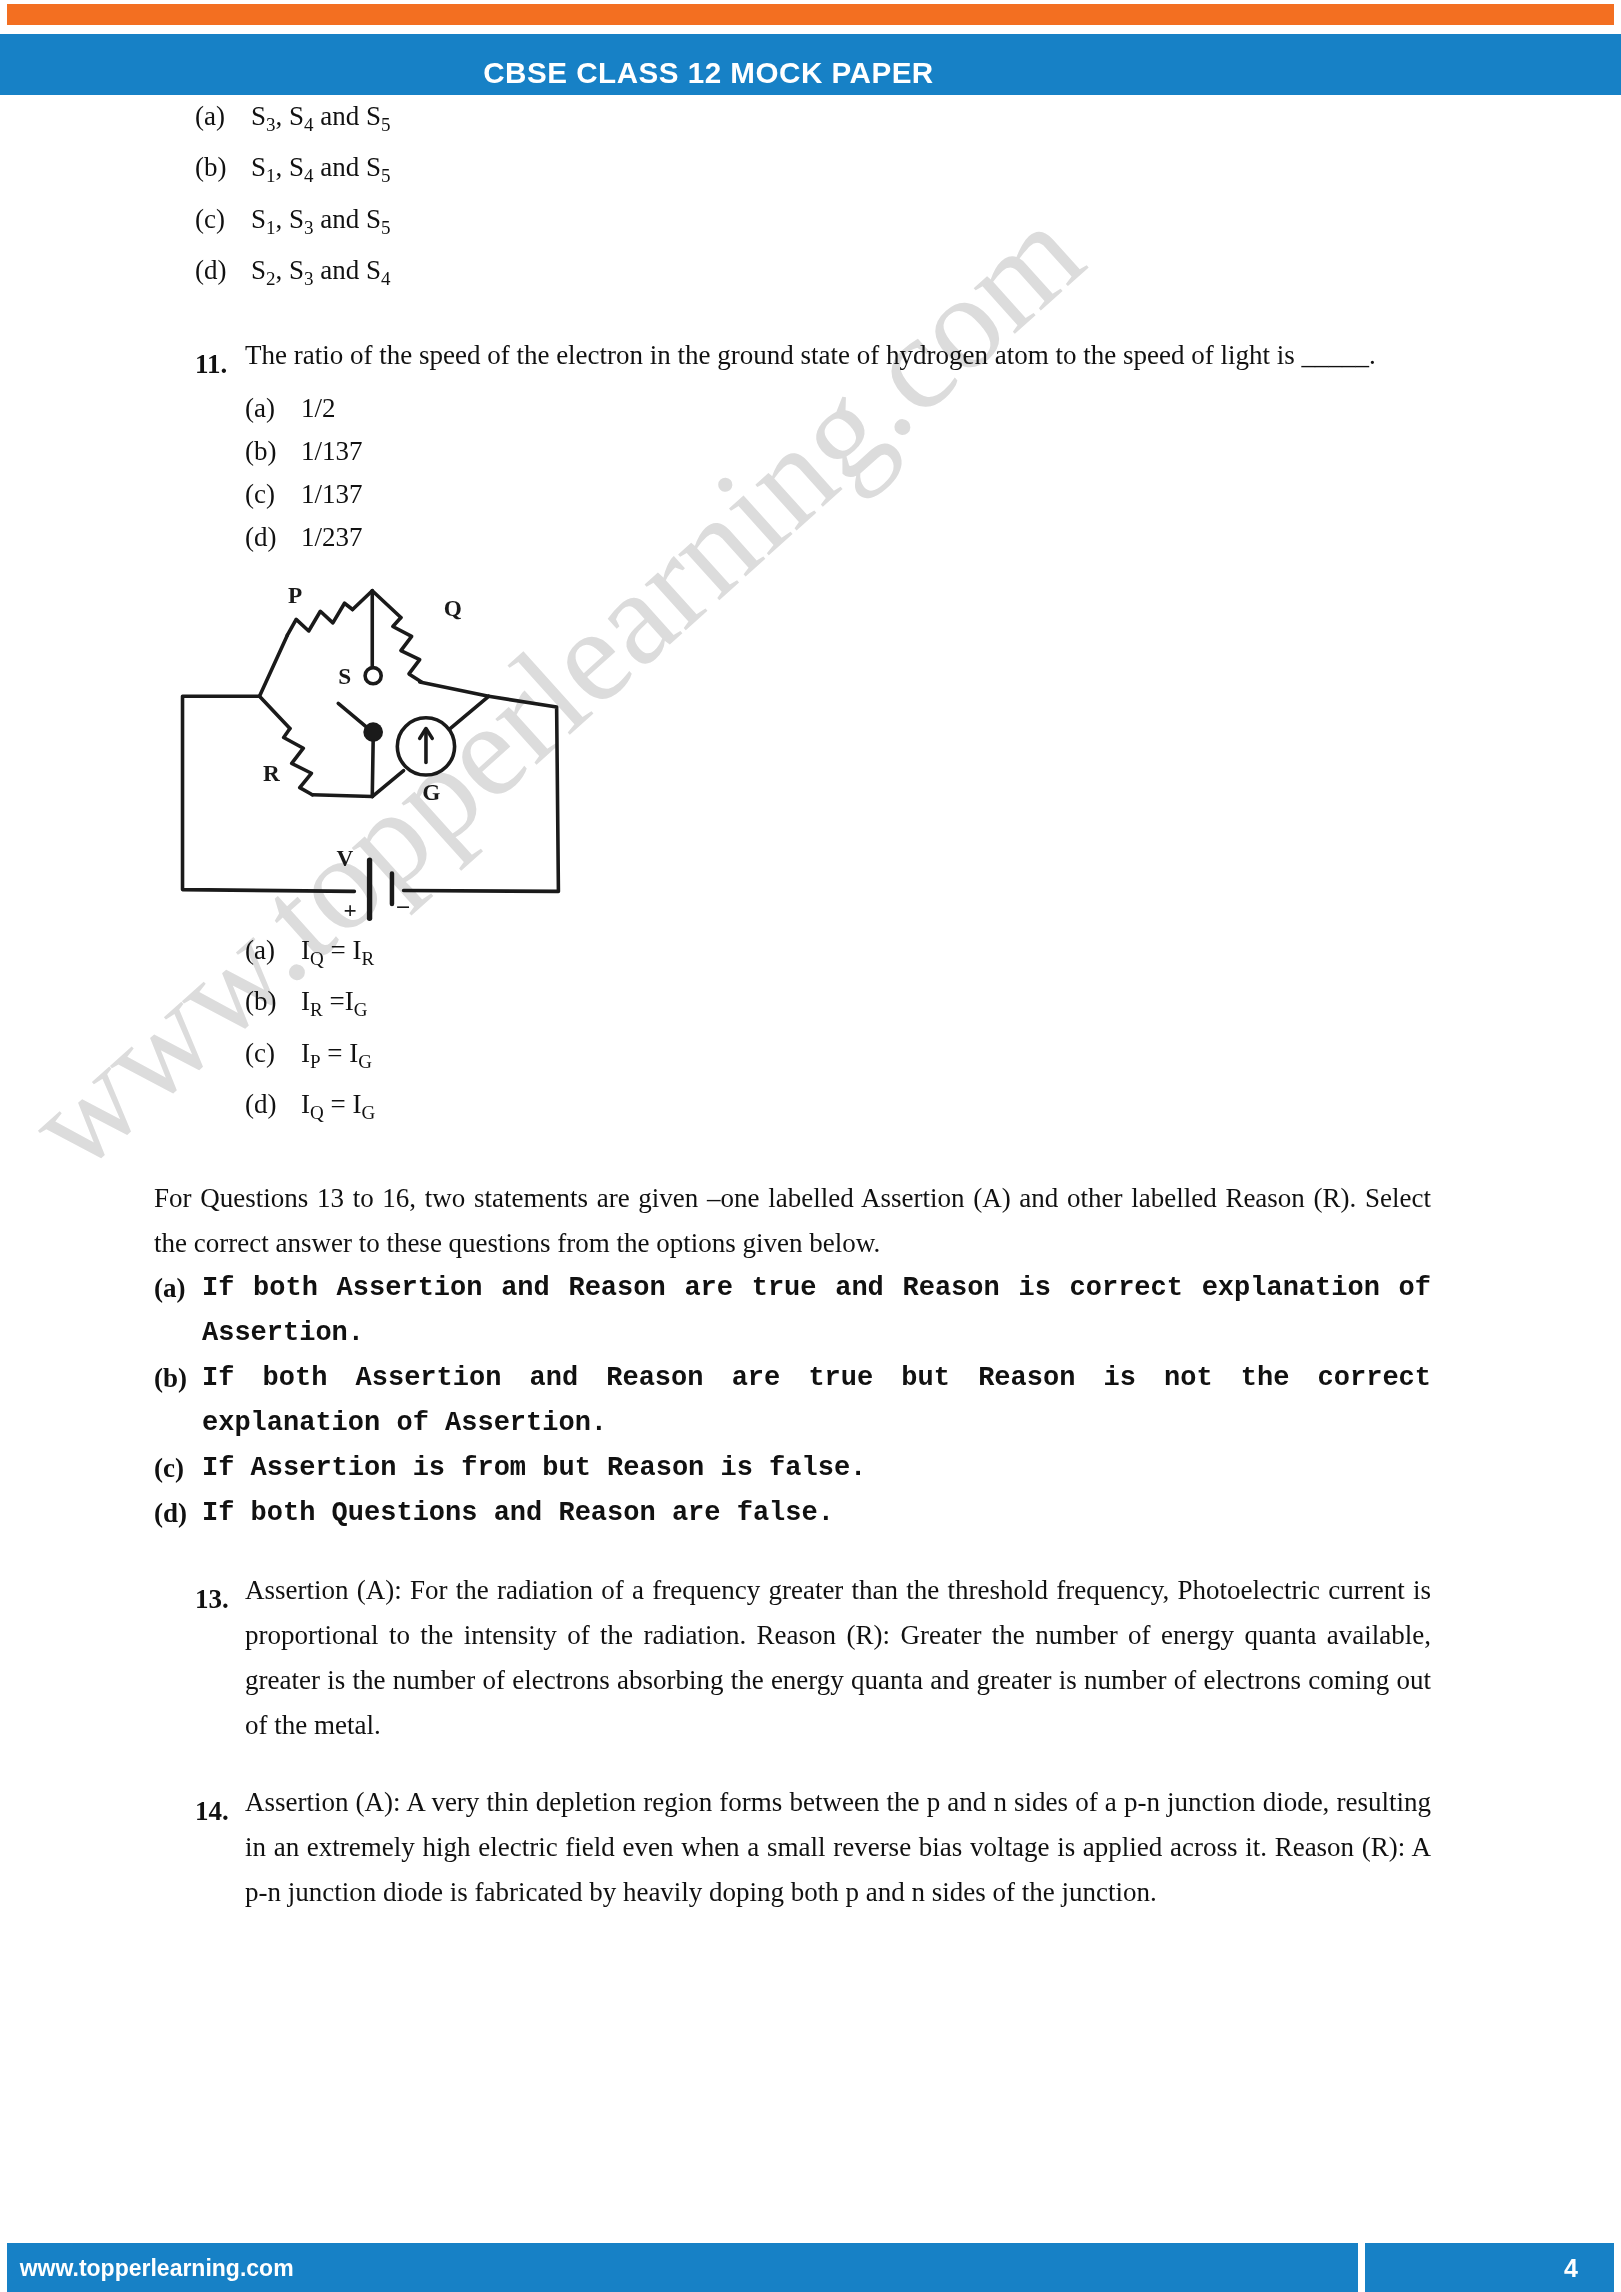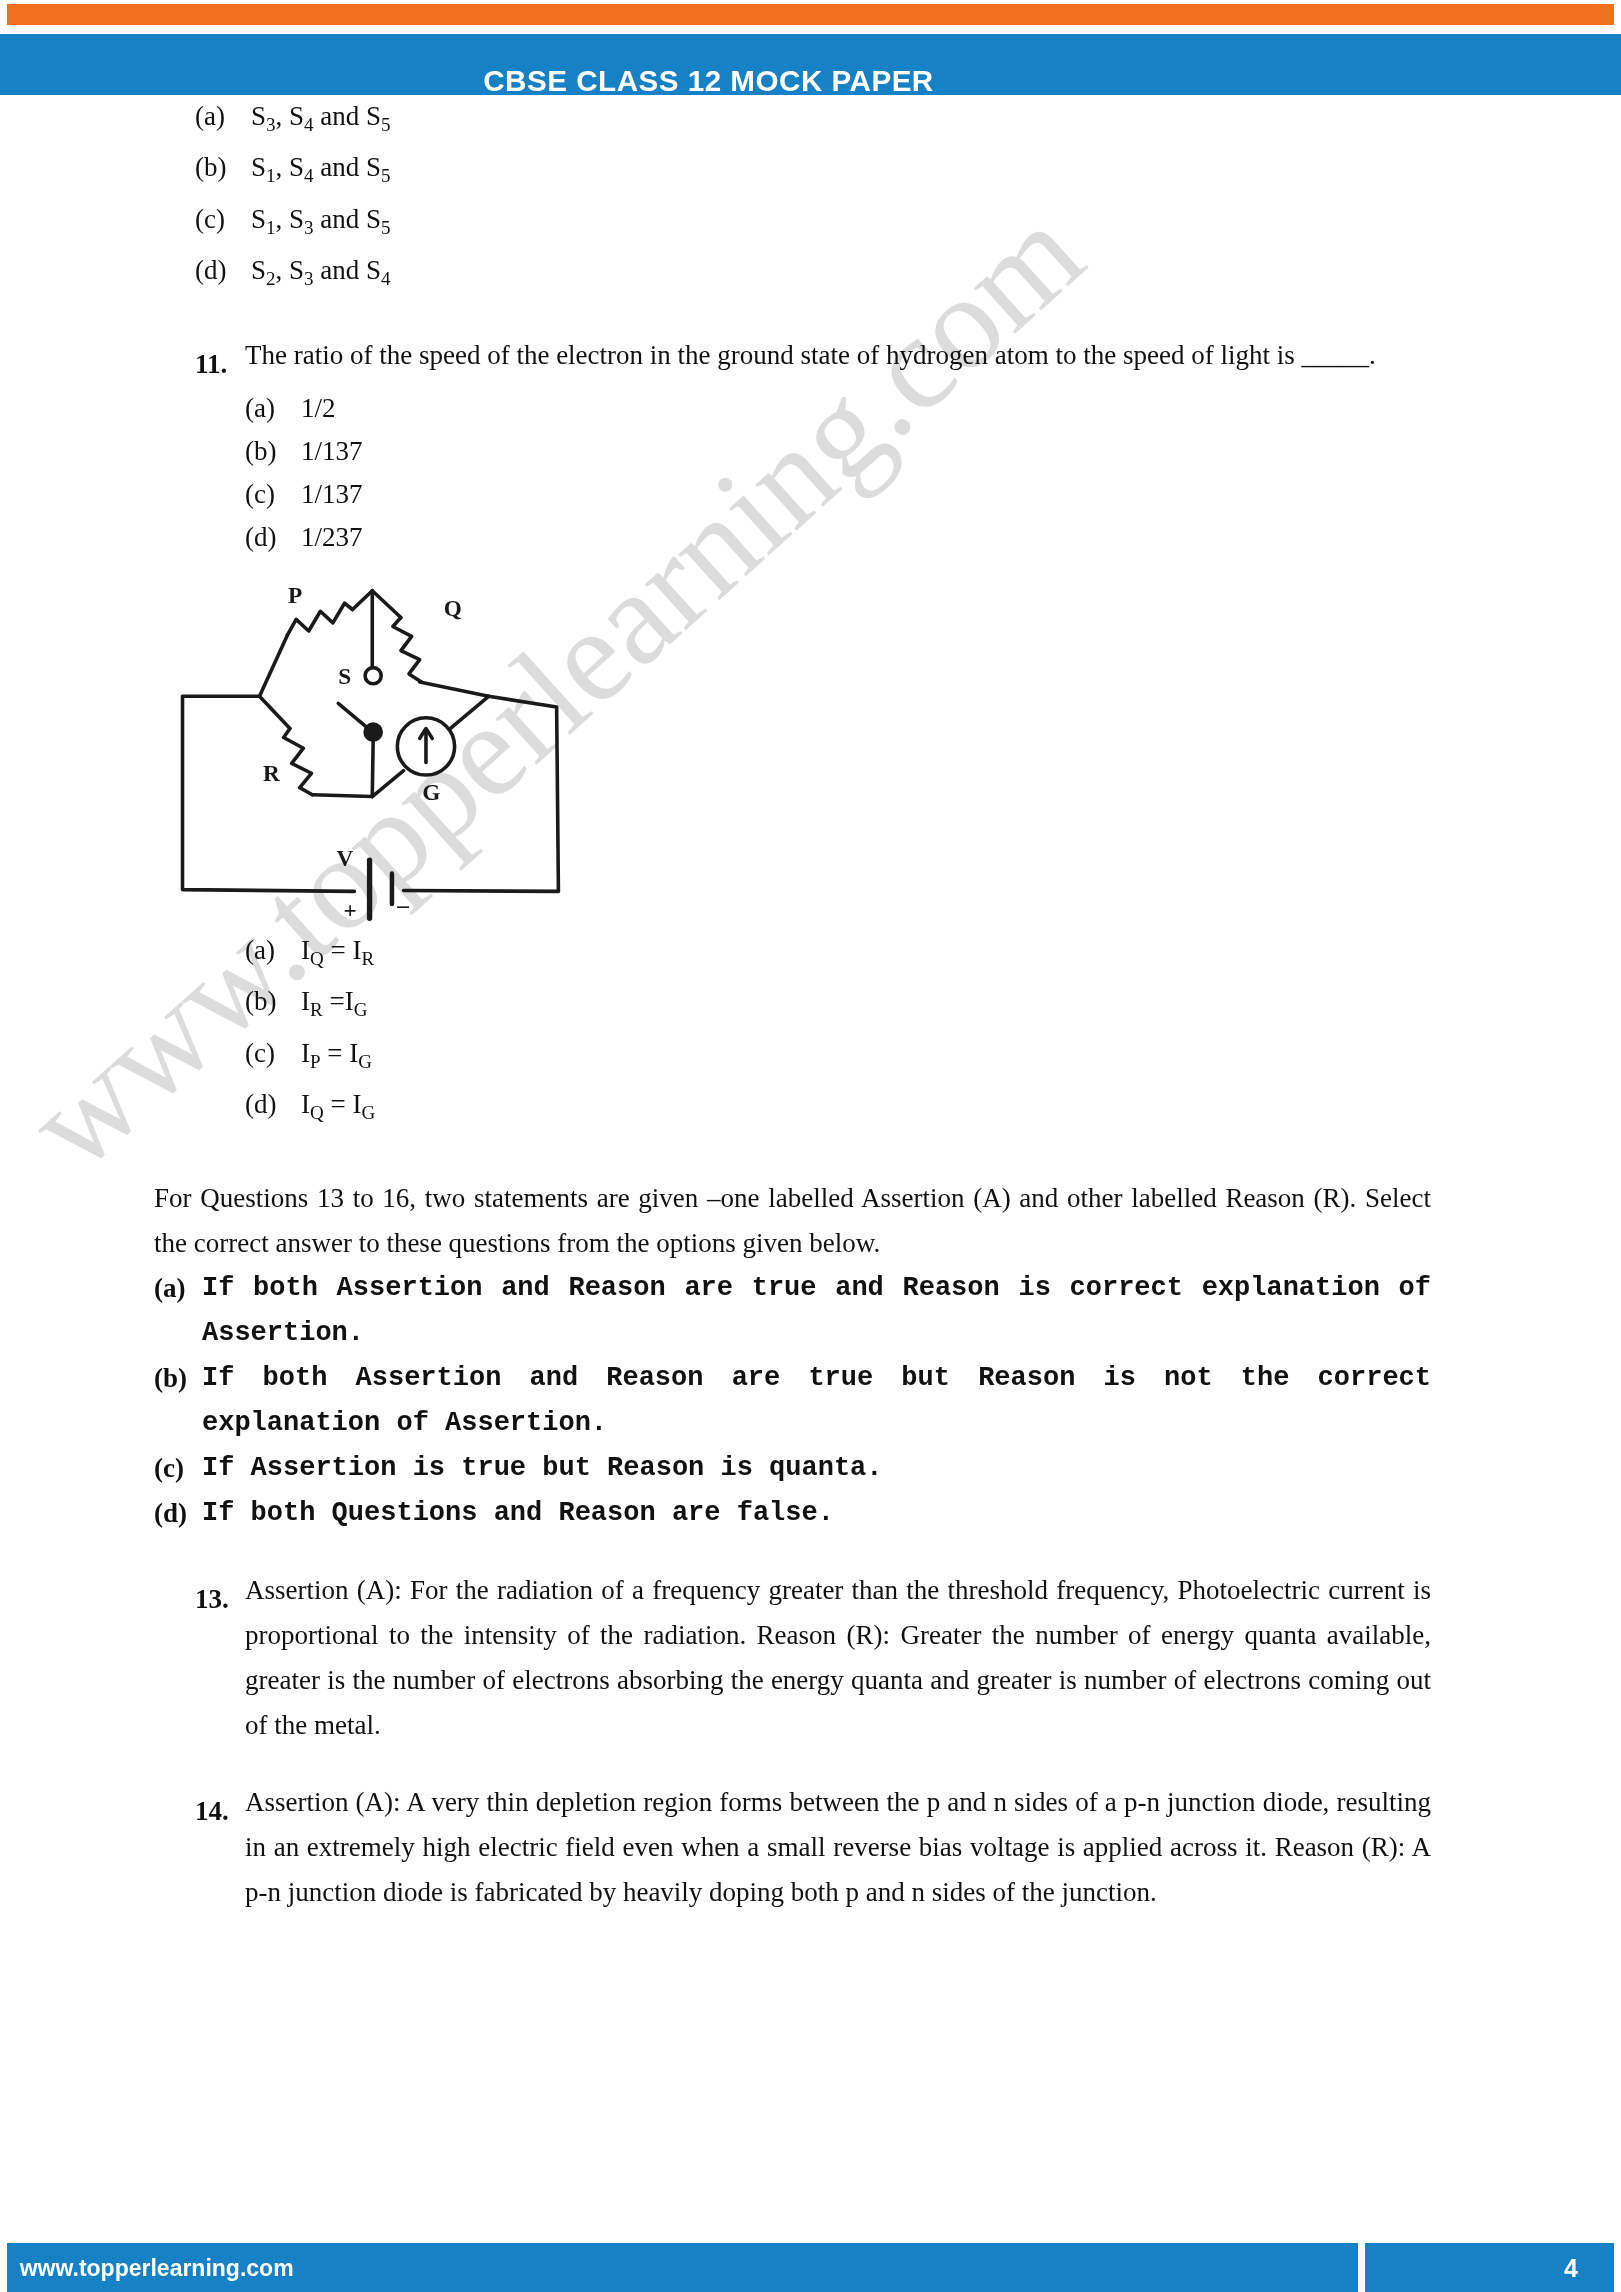--- a/index.html
+++ b/index.html
@@ -15,21 +15,21 @@
   
   .orange-bar{
     position:absolute; left:7.2px; top:3.6px; width:1607px; height:21.5px;
     background:#F36F21;
   }
   .blue-header{
     position:absolute; left:0px; top:34px; width:1621px; height:61px;
     background:#1781C6;
   }
   .header-title{
-    position:absolute; left:0; top:16px; width:1417px; height:61px;
+    position:absolute; left:0; top:8px; width:1417px; height:61px;
     line-height:61px; text-align:center;
     color:#ffffff; font-weight:bold; font-size:29.6px;
     letter-spacing:0.5px;
     font-family:"Liberation Sans","DejaVu Sans",sans-serif;
   }
 
   
   .watermark{
     position:absolute;
     left:49px; top:1066px;
@@ -269,21 +269,21 @@
       <div class="instr-opt">
         <span class="tag">(a)</span>
         <span class="txt">If both Assertion and Reason are true and Reason is correct explanation of Assertion.</span>
       </div>
       <div class="instr-opt">
         <span class="tag">(b)</span>
         <span class="txt">If both Assertion and Reason are true but Reason is not the correct explanation of Assertion.</span>
       </div>
       <div class="instr-opt">
         <span class="tag">(c)</span>
-        <span class="txt">If Assertion is true but Reason is quanta.</span>
+        <span class="txt">If Assertion is from but Reason is false.</span>
       </div>
       <div class="instr-opt">
         <span class="tag">(d)</span>
         <span class="txt">If both Questions and Reason are false.</span>
       </div>
     </div>
 
     <div class="q spaced">
       <span class="num">13.</span>
       <span class="body"><span class="ar-label">Assertion (A):</span><span> For the radiation of a frequency greater than the threshold frequency, Photoelectric current is proportional to the intensity of the radiation.</span> <span class="ar-label">Reason (R):</span><span> Greater the number of energy quanta available, greater is the number of electrons absorbing the energy quanta and greater is number of electrons coming out of the metal.</span></span>

